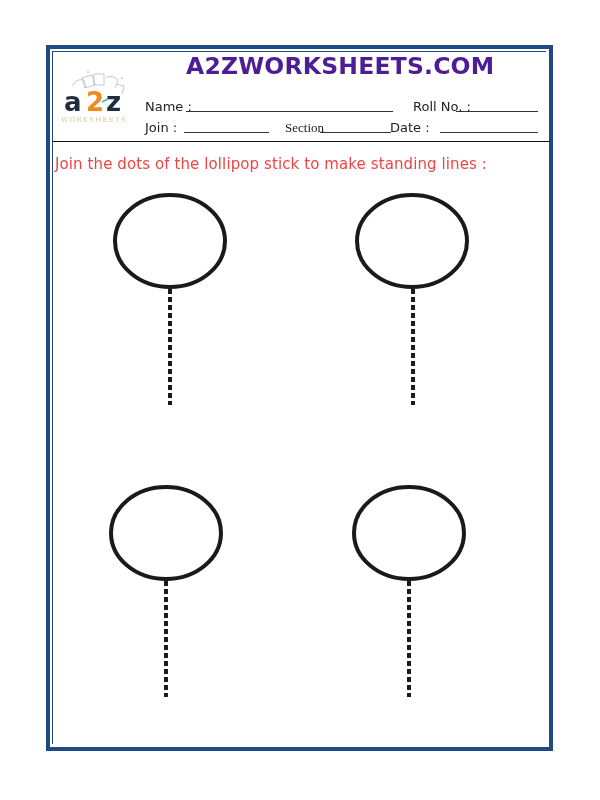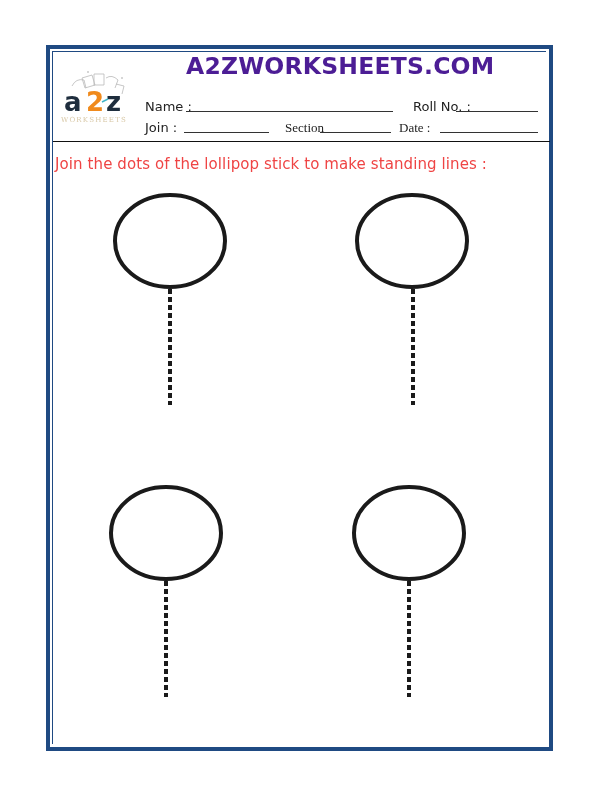--- a/index.html
+++ b/index.html
@@ -49,21 +49,21 @@
     <span class="form-line" style="left:41px; width:207px;"></span>
     <span class="form-label" style="left:268px;">Roll No. :</span>
     <span class="form-line" style="left:311px; width:82px;"></span>
   </div>
 
   <div class="form-row" style="top:120px; width:400px; height:16px;">
     <span class="form-label" style="left:0;">Join :</span>
     <span class="form-line" style="left:39px; width:85px;"></span>
     <span class="form-label" style="left:140px;font-family:Liberation Serif, serif;">Section</span>
     <span class="form-line" style="left:175px; width:71px;"></span>
-    <span class="form-label" style="left:254px;font-family:Liberation Serif, serif;">Date :</span>
+    <span class="form-label" style="left:245px;">Date :</span>
     <span class="form-line" style="left:295px; width:98px;"></span>
   </div>
 
   <div class="separator"></div>
 
   <div class="instruction">Join the dots of the lollipop stick to make standing lines :</div>
 
   <svg class="lollipops" viewBox="0 0 600 800" xmlns="http://www.w3.org/2000/svg">
     <g id="lolli-0">
       <ellipse cx="170" cy="241" rx="55" ry="46" fill="none" stroke="#1a1a1a" stroke-width="4"></ellipse>

